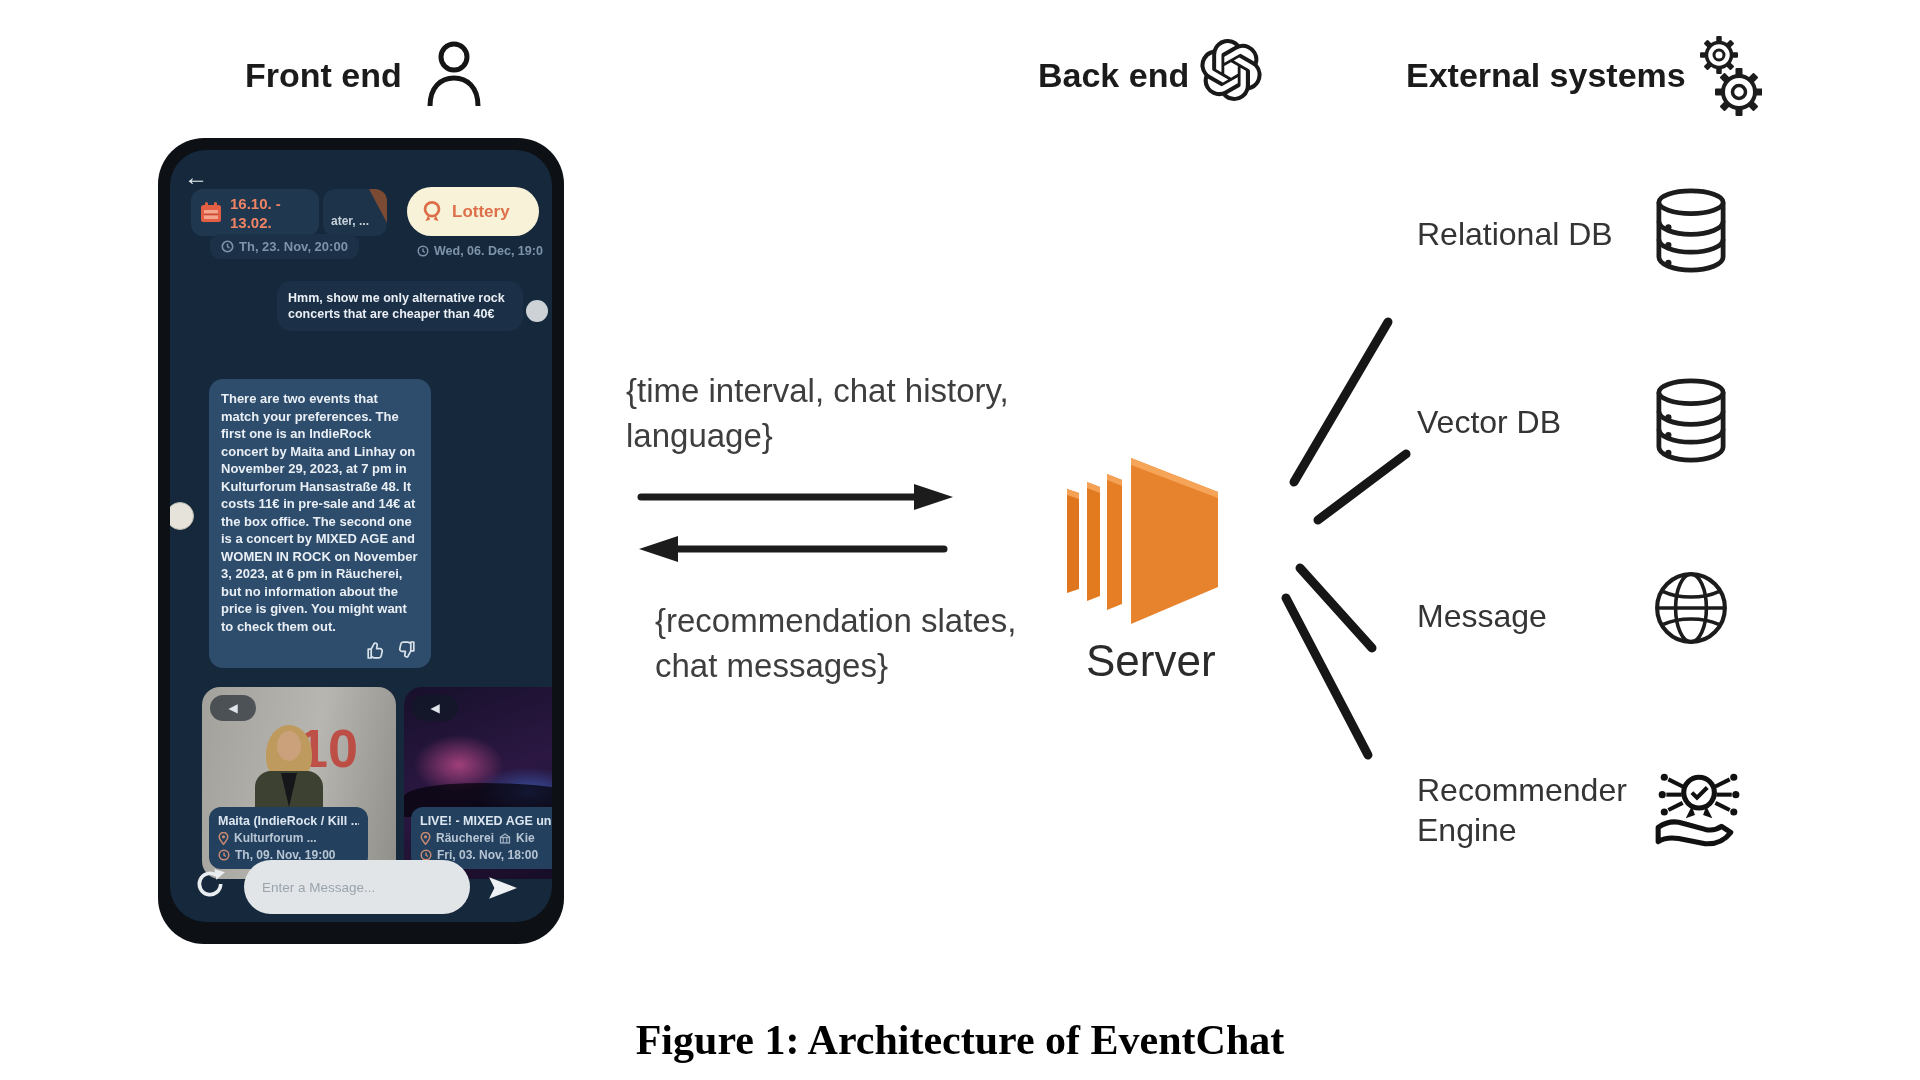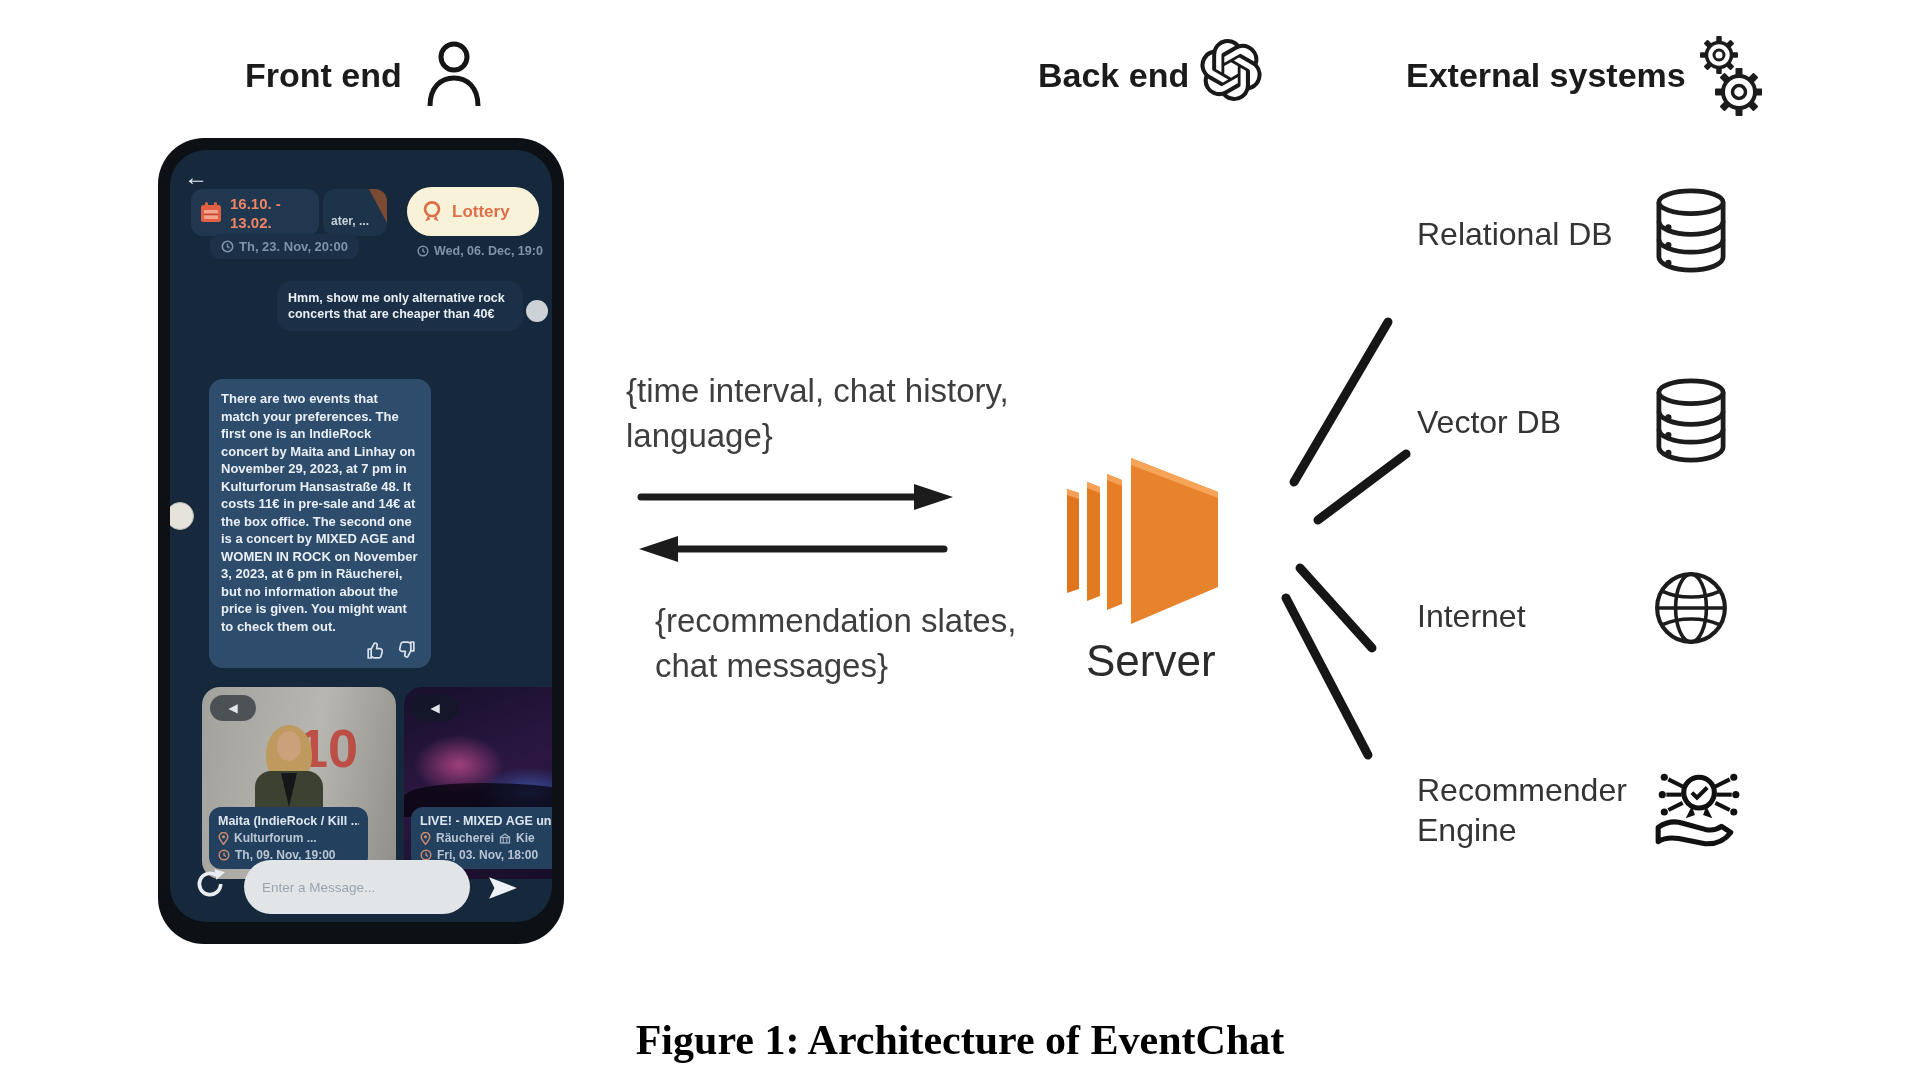--- a/index.html
+++ b/index.html
@@ -140,21 +140,21 @@
 <svg class="abs" style="left:1652px;top:378px" width="78" height="88" viewBox="0 0 60 74">
   <path d="M3,12 V58 C3,64 15,69 30,69 C45,69 57,64 57,58 V12" fill="none" stroke="#1c1c1c" stroke-width="4"></path>
   <path d="M3,28 C3,34 15,39 30,39 C45,39 57,34 57,28" fill="none" stroke="#1c1c1c" stroke-width="4"></path>
   <path d="M3,43 C3,49 15,54 30,54 C45,54 57,49 57,43" fill="none" stroke="#1c1c1c" stroke-width="4"></path>
   <ellipse cx="30" cy="12" rx="27" ry="9.5" fill="#fff" stroke="#1c1c1c" stroke-width="4"></ellipse>
   <circle cx="11" cy="33" r="2.6" fill="#1c1c1c"></circle>
   <circle cx="11" cy="48" r="2.6" fill="#1c1c1c"></circle>
   <circle cx="11" cy="63" r="2.6" fill="#1c1c1c"></circle>
 </svg>
 
-<div class="abs item-label" style="left:1417px;top:596px;">Internet</div>
+<div class="abs item-label" style="left:1417px;top:596px;">Message</div>
 <svg class="abs" style="left:1653px;top:570px" width="76" height="76" viewBox="0 0 74 74">
   <circle cx="37" cy="37" r="33" fill="none" stroke="#1c1c1c" stroke-width="4"></circle>
   <ellipse cx="37" cy="37" rx="15" ry="33" fill="none" stroke="#1c1c1c" stroke-width="3.5"></ellipse>
   <line x1="4" y1="37" x2="70" y2="37" stroke="#1c1c1c" stroke-width="3.5"></line>
   <path d="M10,21 C25,28 49,28 64,21" fill="none" stroke="#1c1c1c" stroke-width="3.5"></path>
   <path d="M10,53 C25,46 49,46 64,53" fill="none" stroke="#1c1c1c" stroke-width="3.5"></path>
 </svg>
 
 <div class="abs item-label" style="left:1417px;top:770px;width:250px;">Recommender Engine</div>
 <svg class="abs" style="left:1650px;top:764px" width="94" height="94" viewBox="0 0 92 92">

